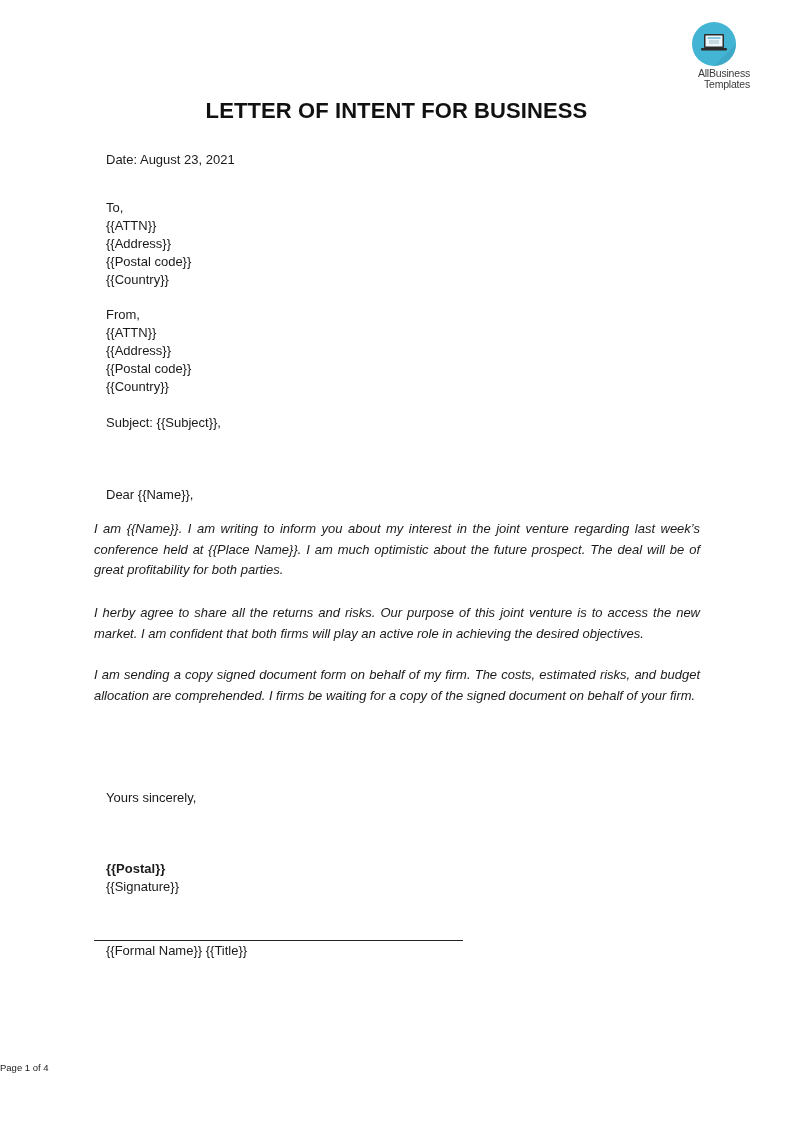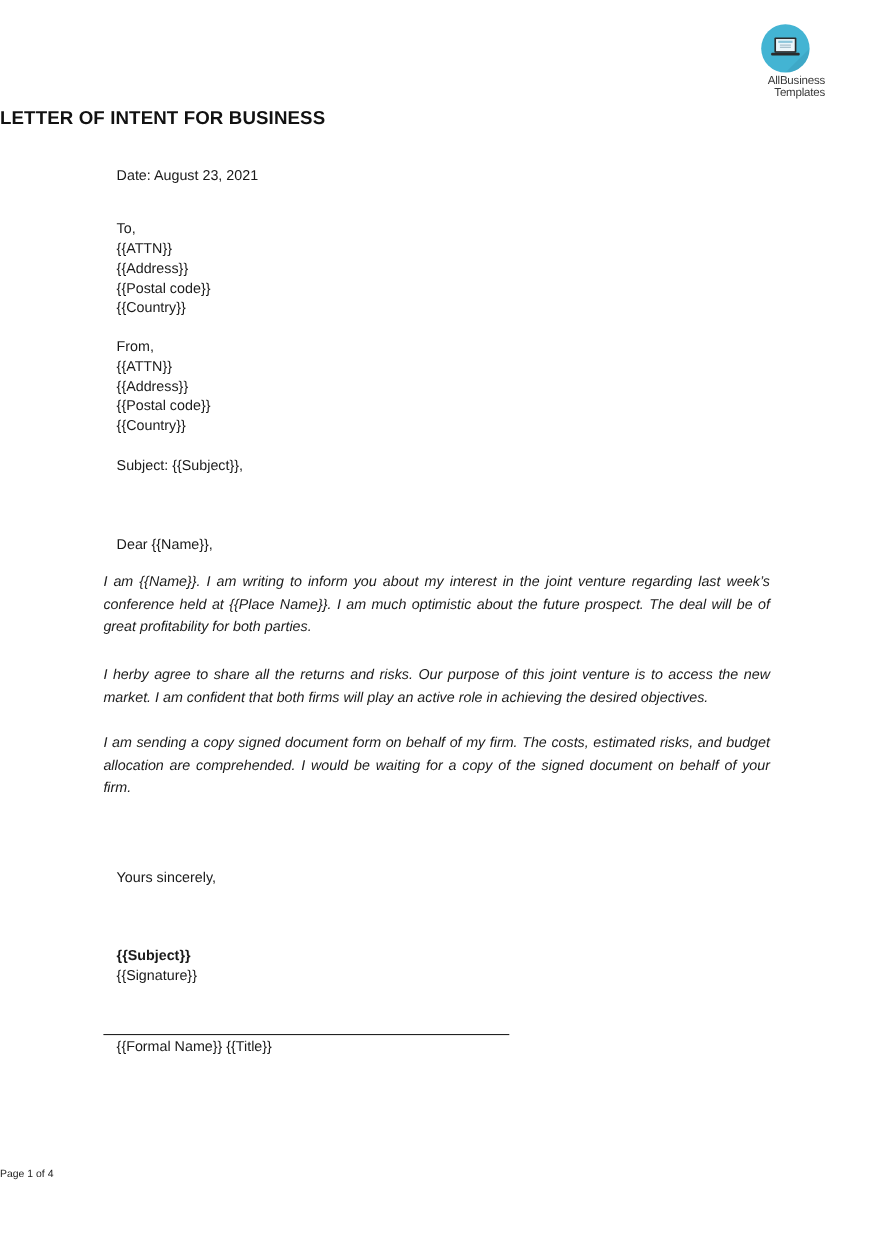--- a/index.html
+++ b/index.html
@@ -43,23 +43,23 @@
       font-size: 10.5px;
       line-height: 11px;
       color: #3a3a3a;
       margin-top: 2px;
       letter-spacing: -0.2px;
     }
     .title {
       position: absolute;
       left: 0; right: 0;
       top: 98px;
-      text-align: left;
+      text-align: center;
       font-weight: bold;
-      font-size: 17px;
+      font-size: 22px;
       letter-spacing: 0.1px;
       color: #111;
     }
     .line {
       position: absolute;
       left: 106px;
       font-size: 13px;
       line-height: 18px;
       white-space: nowrap;
     }
@@ -129,24 +129,24 @@
   <div class="line" style="top:342px">{{Address}}</div>
   <div class="line" style="top:360px">{{Postal code}}</div>
   <div class="line" style="top:378px">{{Country}}</div>
 
   <div class="line" style="top:414px">Subject: {{Subject}},</div>
 
   <div class="line" style="top:486px">Dear {{Name}},</div>
 
   <div class="para" style="top:519px">I am {{Name}}. I am writing to inform you about my interest in the joint venture regarding last week’s conference held at {{Place Name}}. I am much optimistic about the future prospect. The deal will be of great profitability for both parties.</div>
   <div class="para" style="top:603px">I herby agree to share all the returns and risks. Our purpose of this joint venture is to access the new market. I am confident that both firms will play an active role in achieving the desired objectives.</div>
-  <div class="para" style="top:665px">I am sending a copy signed document form on behalf of my firm. The costs, estimated risks, and budget allocation are comprehended. I would be waiting for a copy of the signed document on behalf of your firm.</div>
+  <div class="para" style="top:665px">I am sending a copy signed document form on behalf of my firm. The costs, estimated risks, and budget allocation are comprehended. I firms be waiting for a copy of the signed document on behalf of your firm.</div>
 
   <div class="line" style="top:789px">Yours sincerely,</div>
 
-  <div class="line bold" style="top:860px">{{Subject}}</div>
+  <div class="line bold" style="top:860px">{{Postal}}</div>
   <div class="line" style="top:878px">{{Signature}}</div>
 
   <div class="sig-rule"></div>
   <div class="line" style="top:942px">{{Formal Name}} {{Title}}</div>
 
   <div class="footer">Page 1 of 4</div>
 </div>
 
 </body></html>

